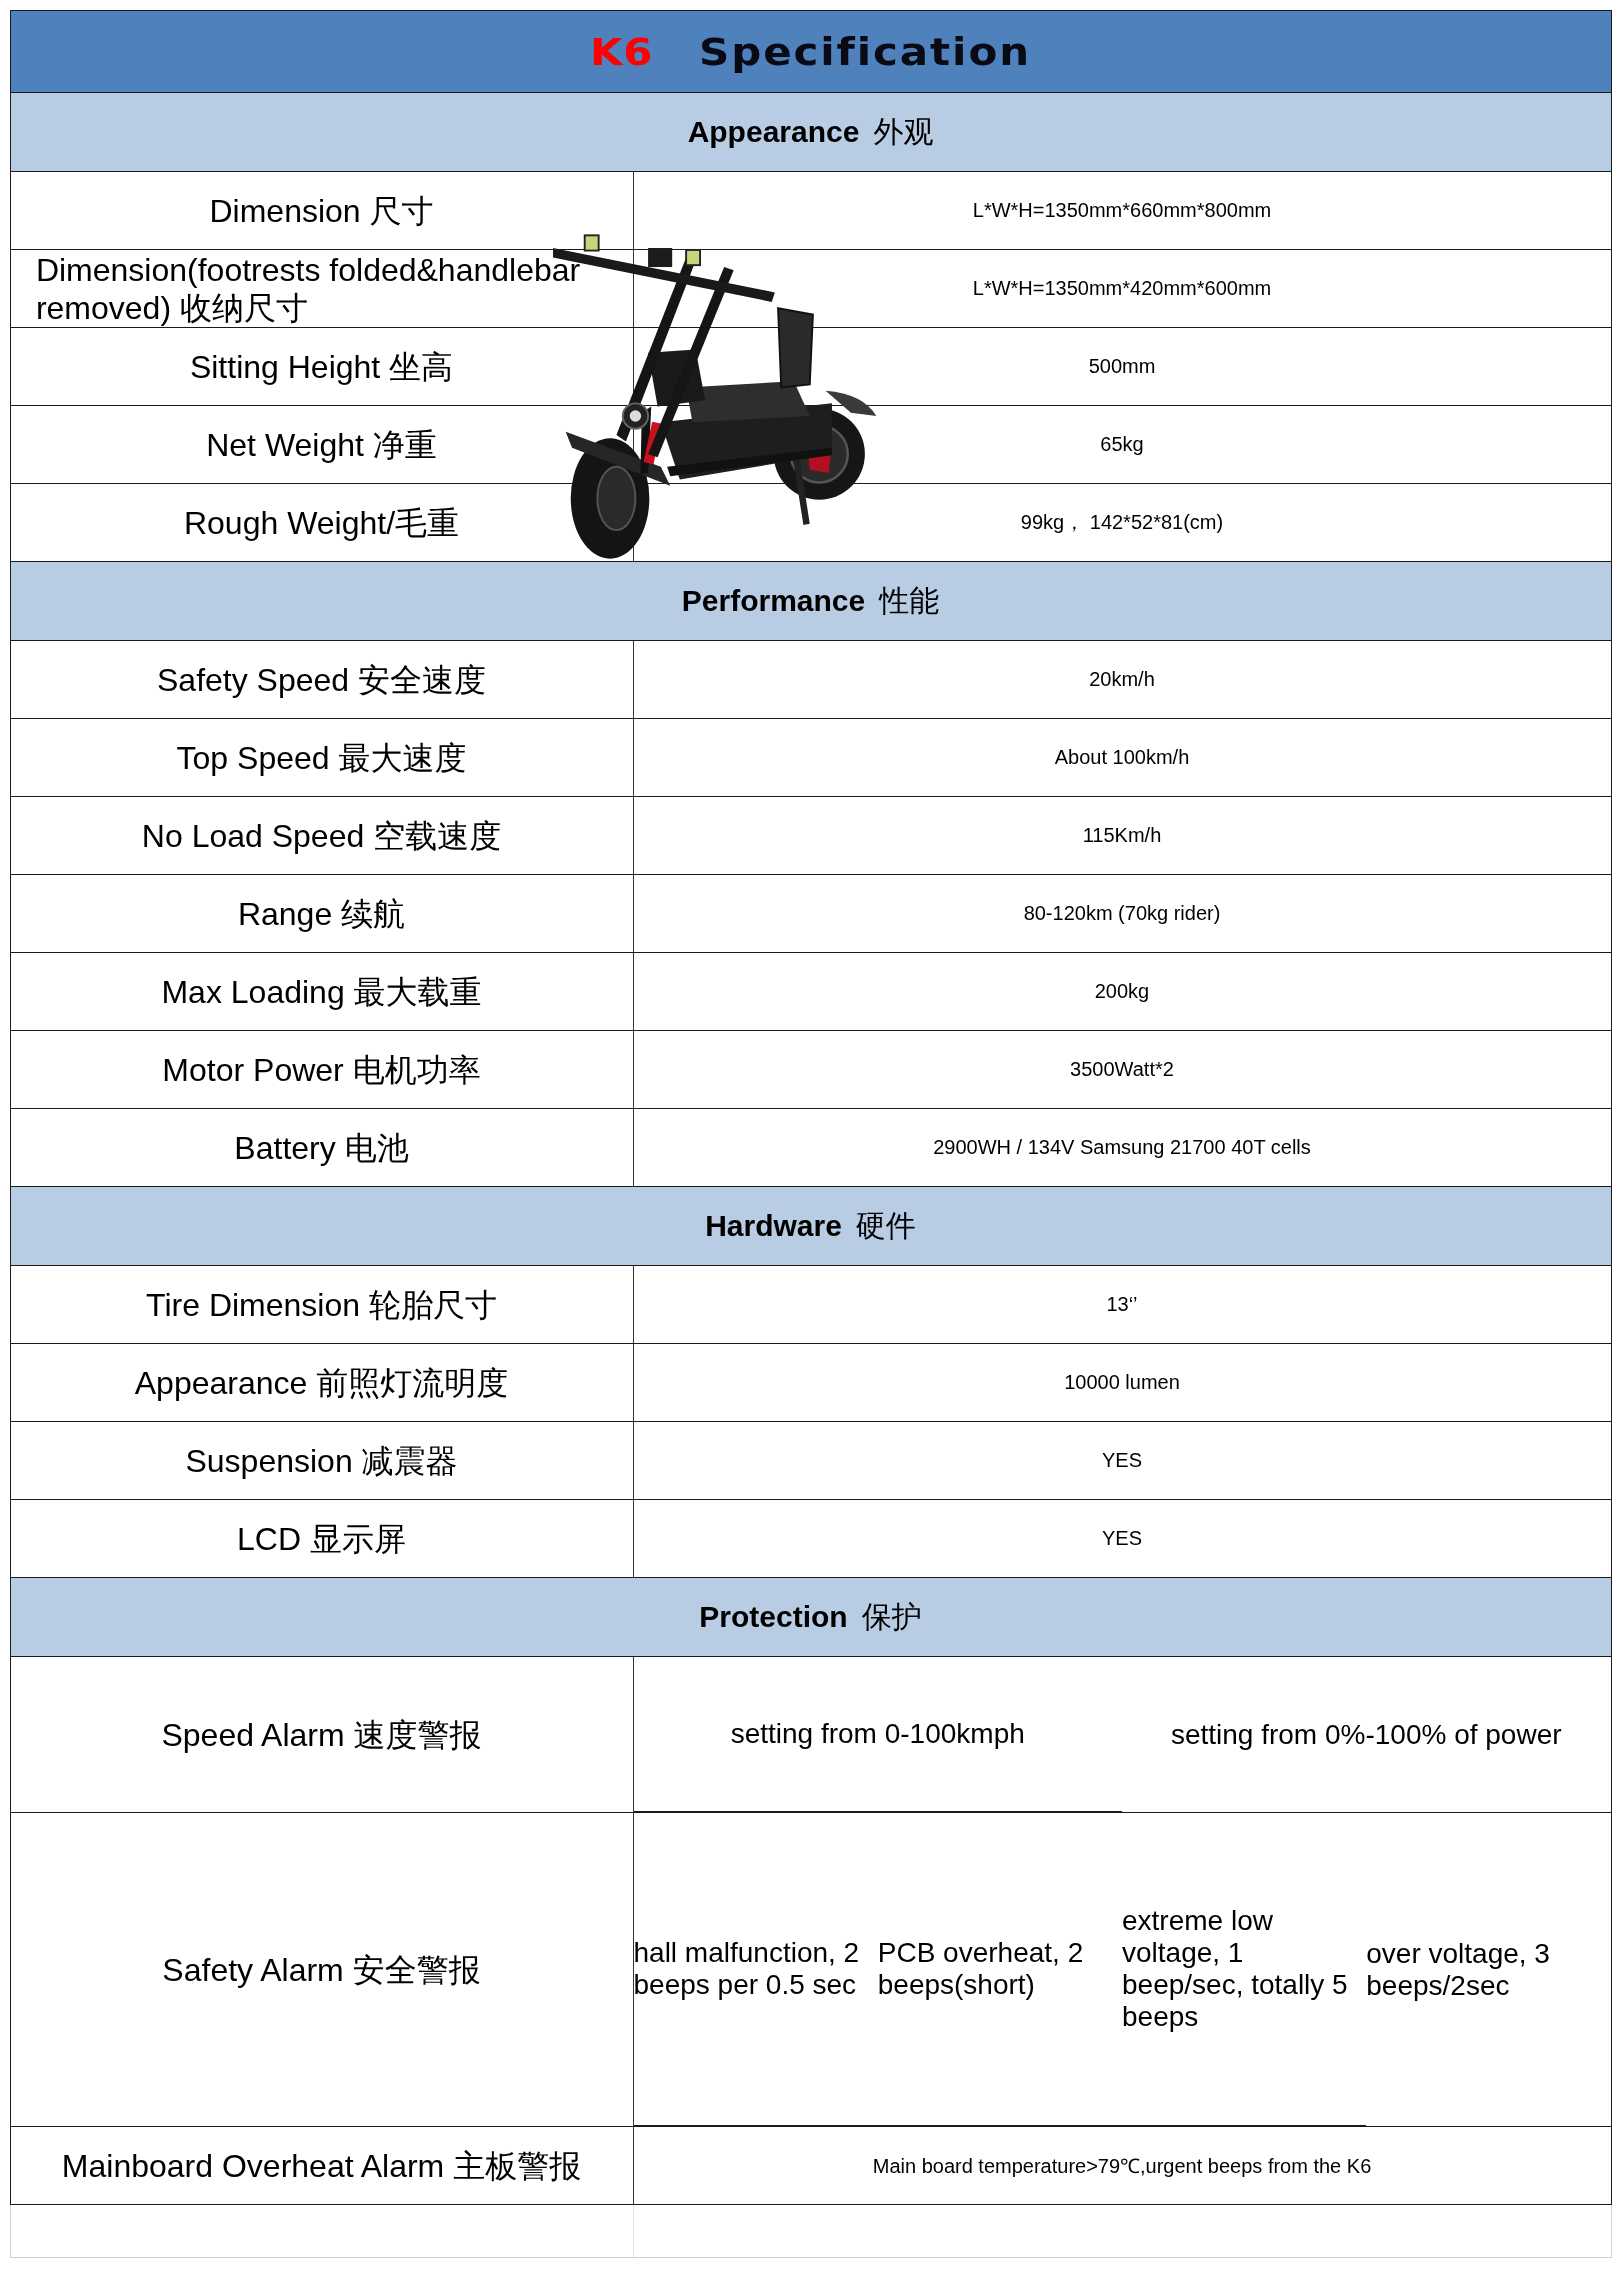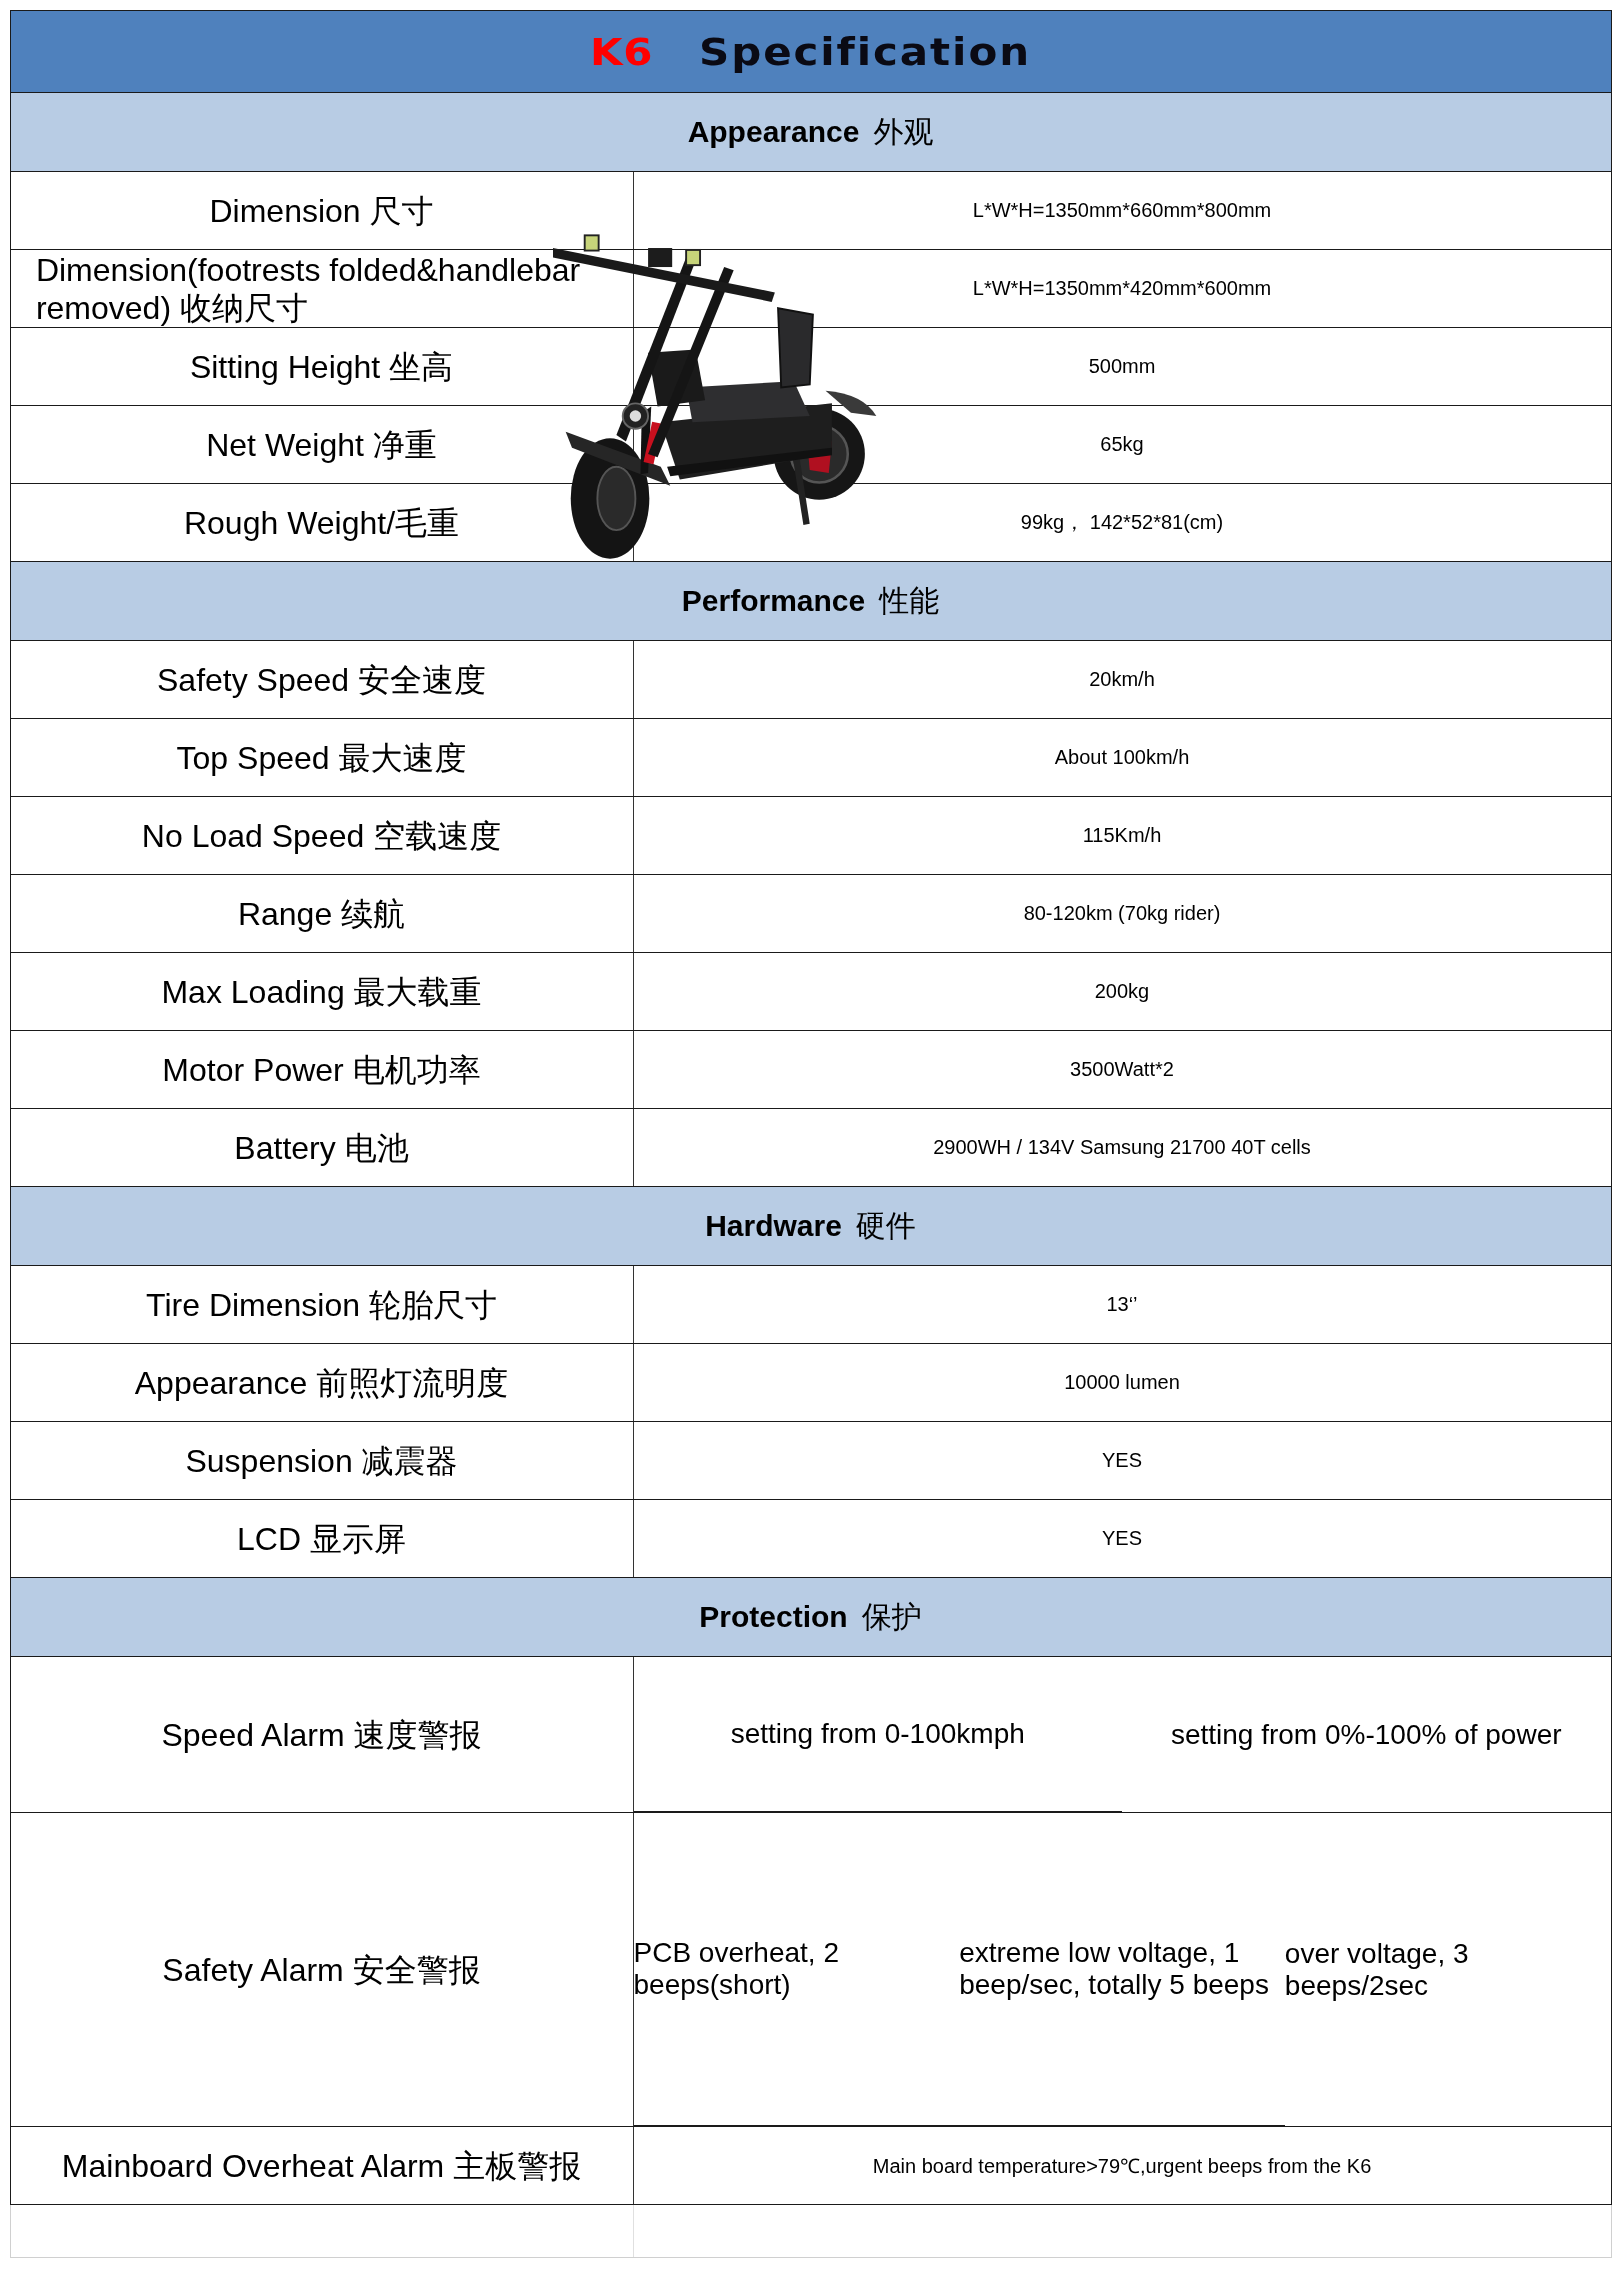--- a/index.html
+++ b/index.html
@@ -170,20 +170,21 @@
   <div class="row" style="height:156px">
     <div class="label">Speed Alarm 速度警报</div>
     <div class="values">
       <div class="sub">setting from 0-100kmph</div>
       <div class="sub">setting from 0%-100% of power</div>
     </div>
   </div>
   <div class="row" style="height:314px">
     <div class="label">Safety Alarm 安全警报</div>
     <div class="values">
+      <div class="sub">hall malfunction, 2 beeps per 0.5 sec</div>
       <div class="sub">PCB overheat, 2 beeps(short)</div>
       <div class="sub">extreme low voltage, 1 beep/sec, totally 5 beeps</div>
       <div class="sub">over voltage, 3 beeps/2sec</div>
     </div>
   </div>
   <div class="row">
     <div class="label">Mainboard Overheat Alarm 主板警报</div>
     <div class="value">Main board temperature&gt;79℃,urgent beeps from the K6</div>
   </div>
   <div class="row empty">

